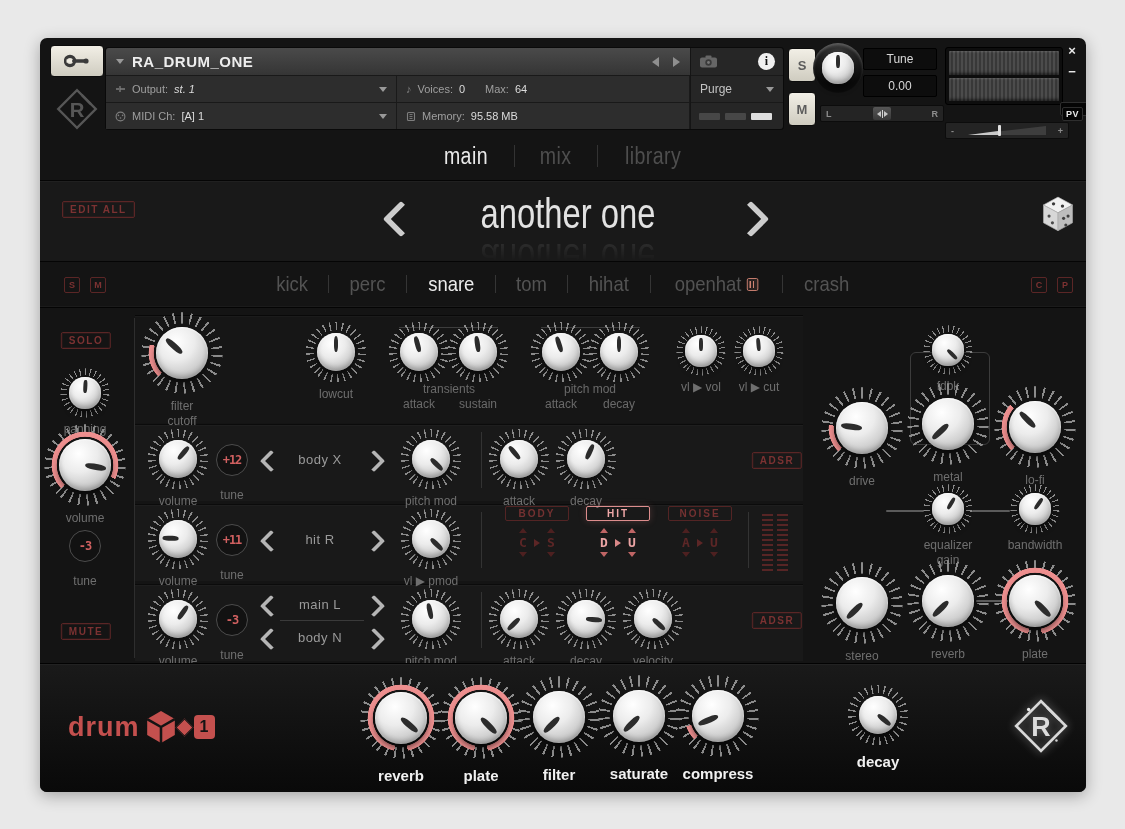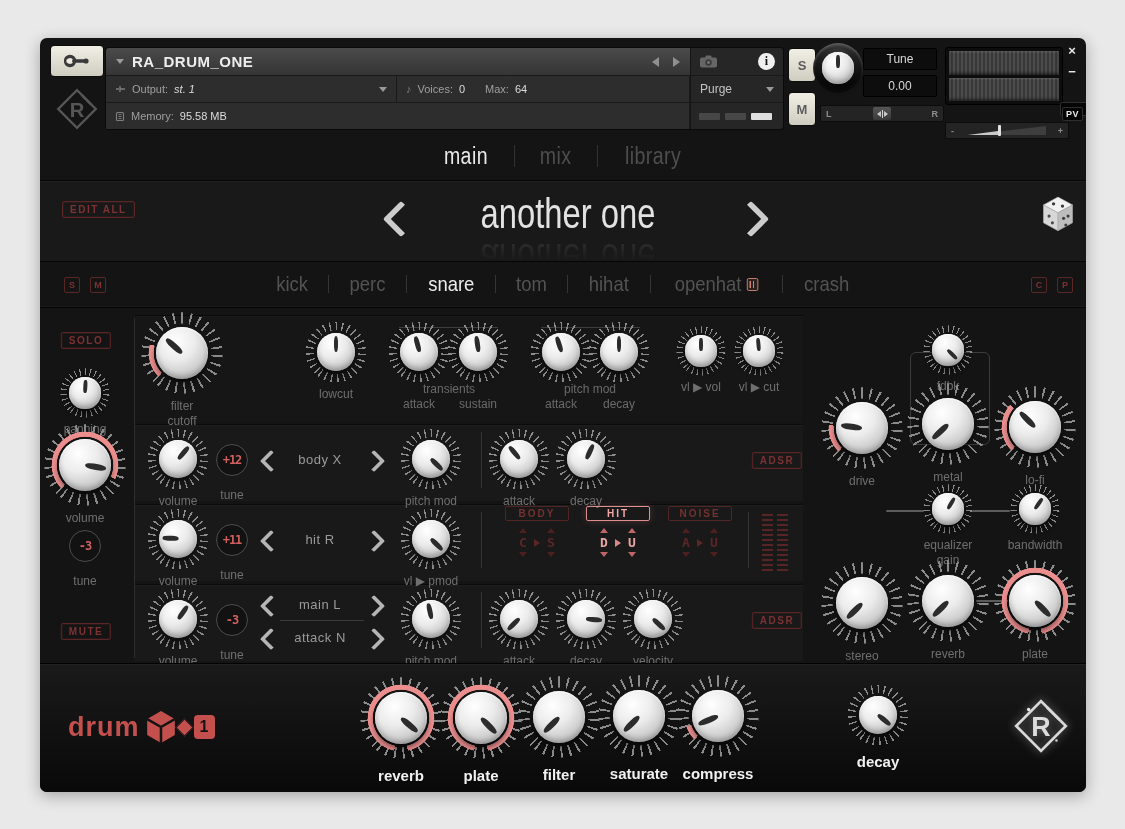--- a/index.html
+++ b/index.html
@@ -168,20 +168,31 @@
         </div>
         <div class="hdr-cell grow">
           <span class="mini-ic" style="color:#999;font-size:11px;">♪</span>
           <span class="lab">Voices:</span>
           <span class="val" style="margin-right:14px;">0</span>
           <span class="lab">Max:</span>
           <span class="val">64</span>
         </div>
       </div>
       <div class="hdr-row" style="border-bottom:none;">
+        <div class="hdr-cell w1">
+          <svg class="mini-ic" width="11" height="11" viewBox="0 0 11 11">
+              <circle cx="5.5" cy="5.5" r="4.4" fill="none" stroke="#999" stroke-width="1.1"></circle>
+              <circle cx="3.4" cy="4.4" r=".8" fill="#999"></circle>
+              <circle cx="7.6" cy="4.4" r=".8" fill="#999"></circle>
+              <circle cx="5.5" cy="7" r=".8" fill="#999"></circle>
+            </svg>
+          <span class="lab">MIDI Ch:</span>
+          <span class="val">[A] 1</span>
+          <span class="caret-down"></span>
+        </div>
         <div class="hdr-cell grow">
           <svg class="mini-ic" width="10" height="11" viewBox="0 0 10 11">
               <rect x="1.5" y="1.5" width="7" height="8" rx="1" fill="none" stroke="#999" stroke-width="1.1"></rect>
               <path d="M3.5 3.5h3 M3.5 5.5h3 M3.5 7.5h3" stroke="#999" stroke-width=".9"></path>
             </svg>
           <span class="lab">Memory:</span>
           <span class="val">95.58 MB</span>
         </div>
       </div>
     </div>
@@ -575,21 +586,21 @@
     <div class="badge-circle">
         <span>-3</span>
       </div>
     <div class="badge-label">tune</div>
   </div>
   <div class="chev l" style="left:223px;top:560px;"></div>
   <div class="sel-value" style="left:280px;top:559px;">main L</div>
   <div class="chev r" style="left:326px;top:560px;"></div>
   <div class="hline" style="left:240px;top:582px;width:84px;"></div>
   <div class="chev l" style="left:223px;top:593px;"></div>
-  <div class="sel-value" style="left:280px;top:592px;">attack N</div>
+  <div class="sel-value" style="left:280px;top:592px;">body N</div>
   <div class="chev r" style="left:326px;top:593px;"></div>
   <div class="knob md" style="left:391px;top:549px;">
       <div class="kwrap">
         <div class="ticks"></div>
         <div class="kbody">
           <div class="kptr" style="transform: rotate(-12deg);"></div>
         </div>
       </div>
       <div class="klabel">pitch mod</div>
     </div>

